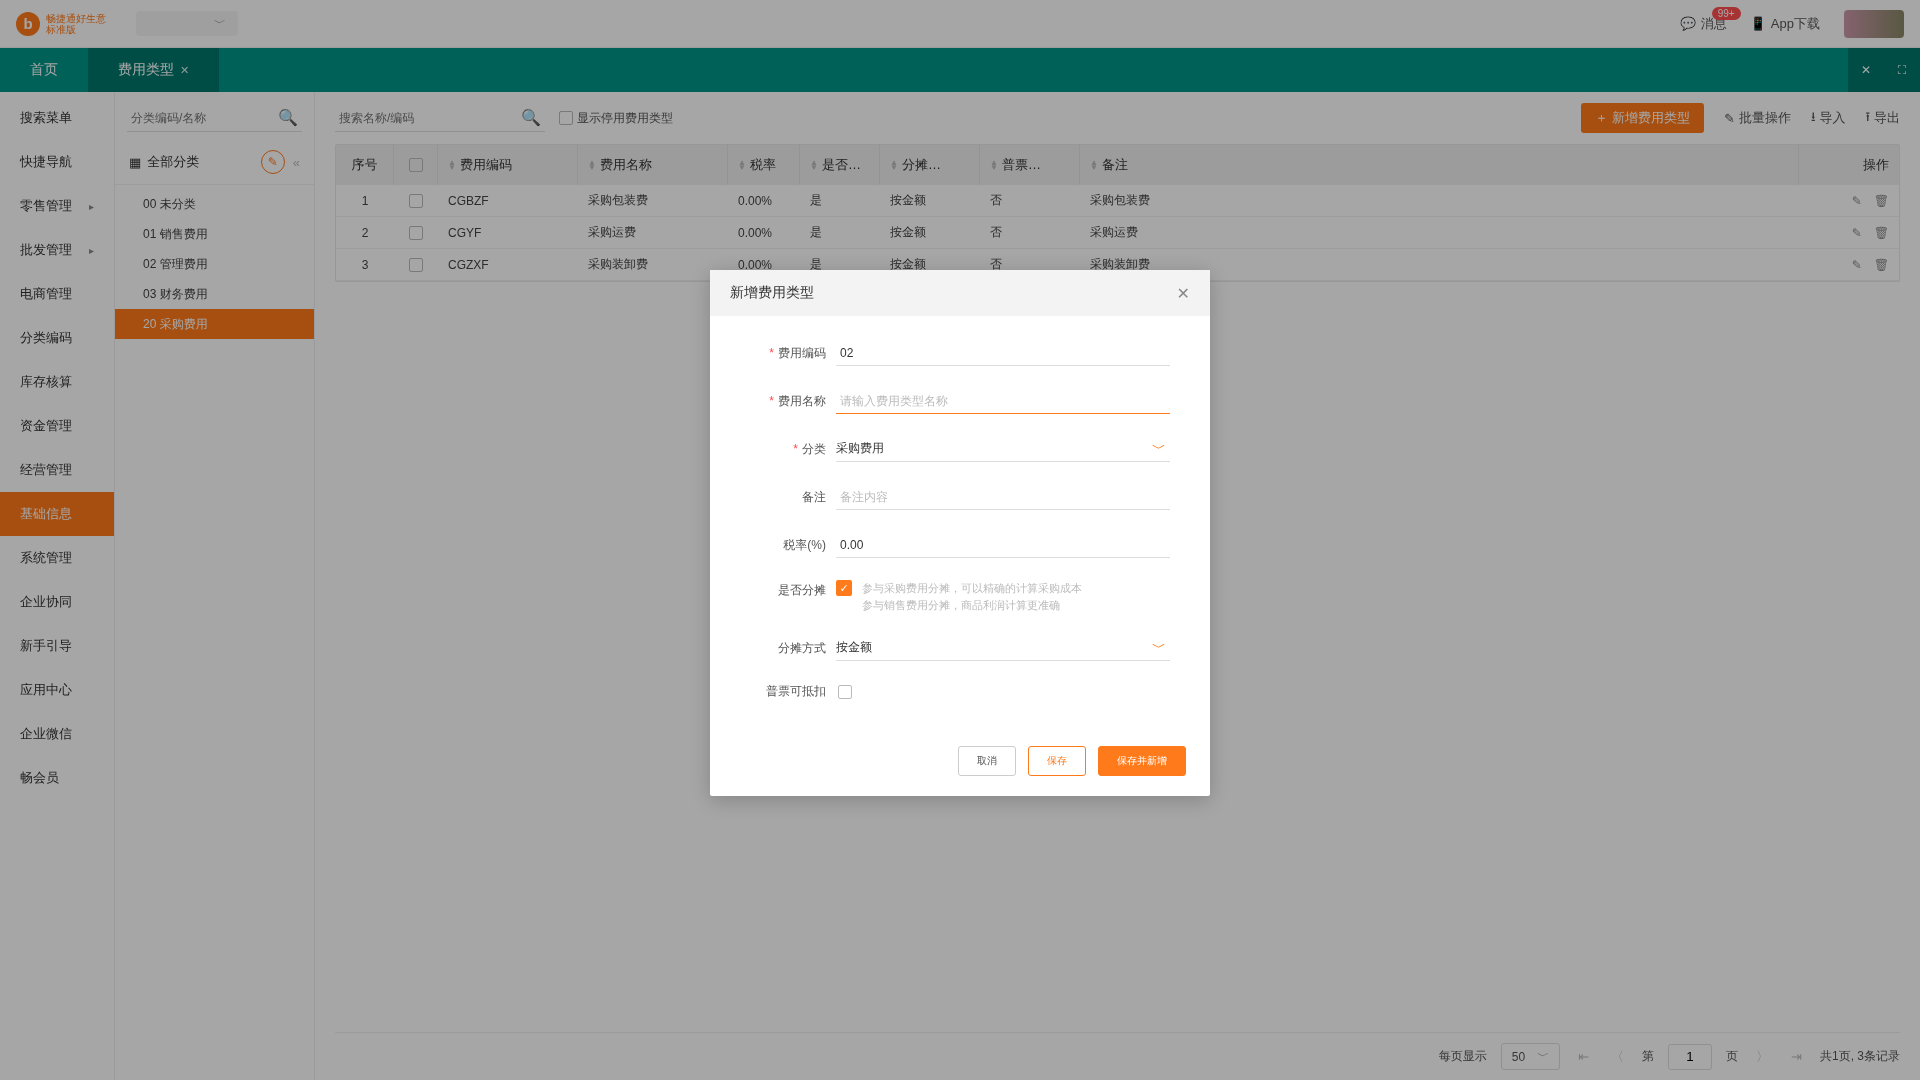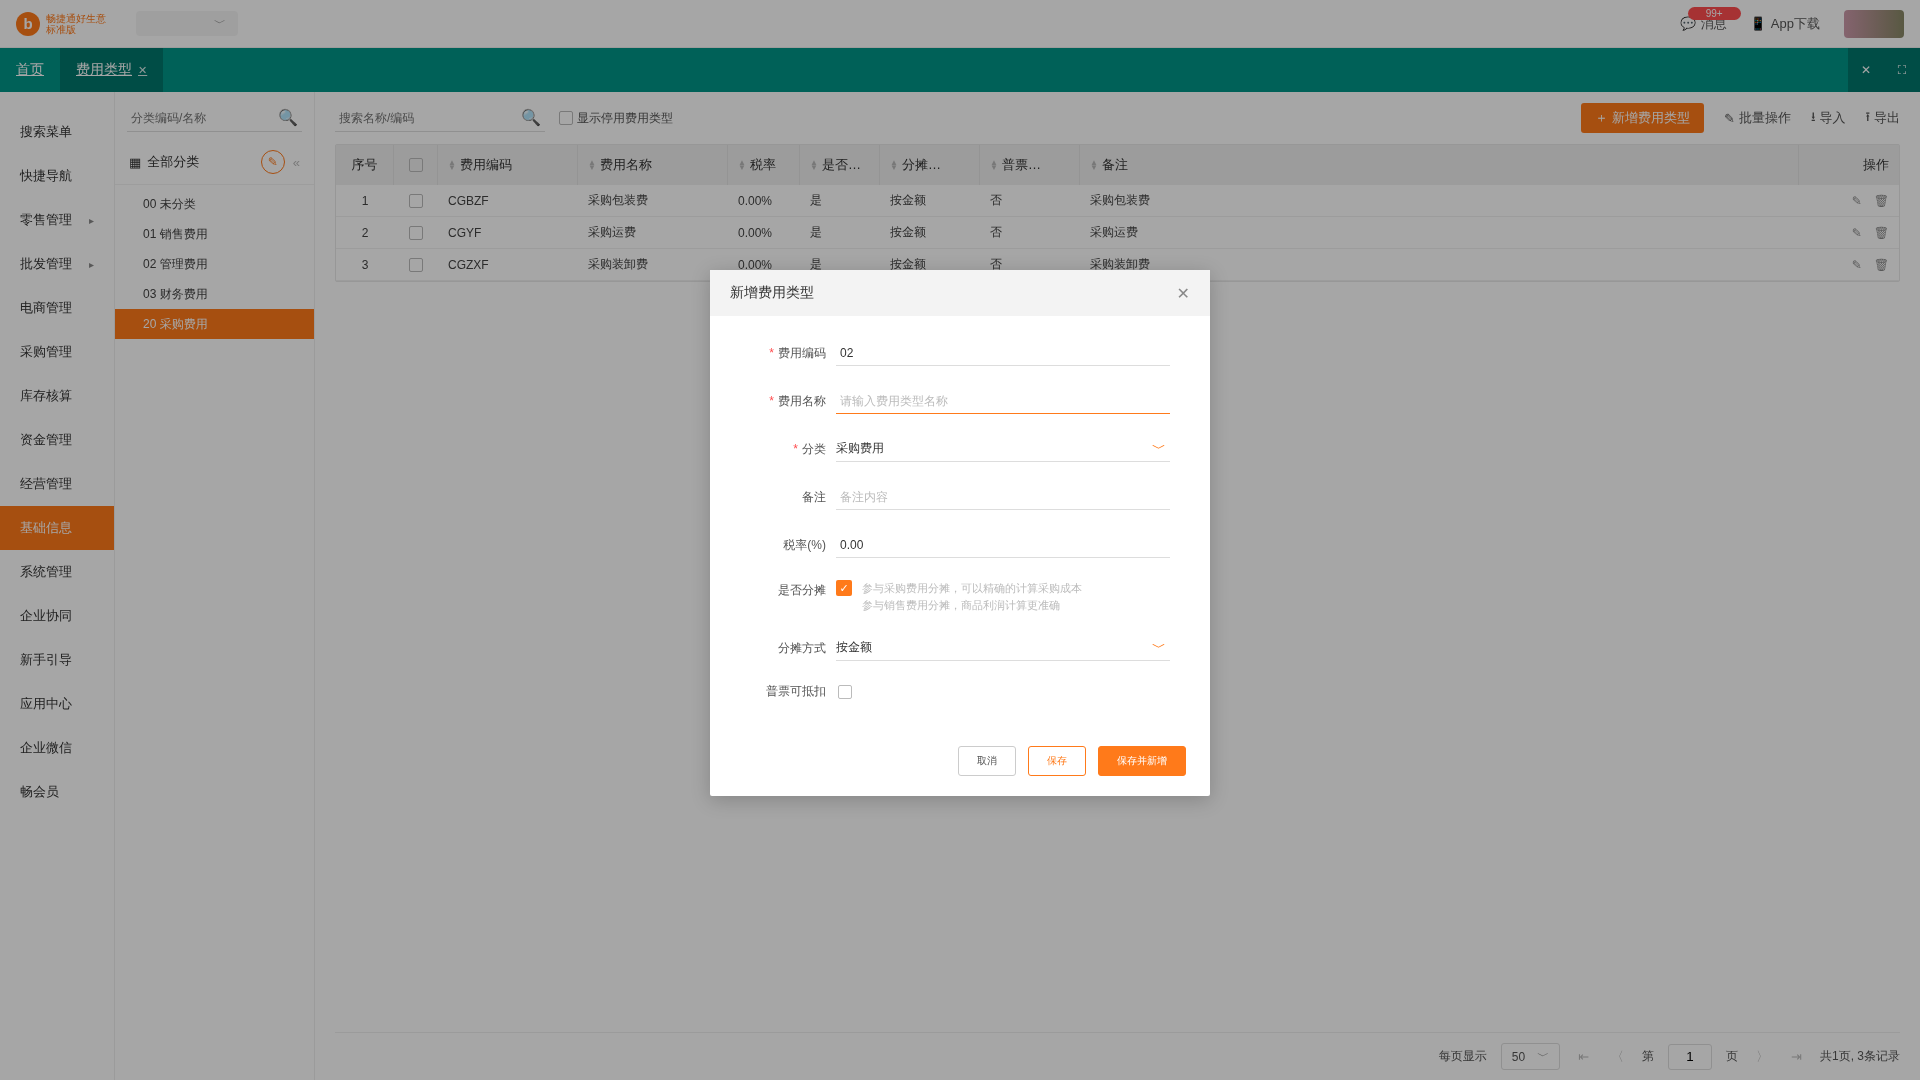--- a/index.html
+++ b/index.html
@@ -7,35 +7,35 @@
 
 
 .top-header { height: 48px; display: flex; align-items: center; padding: 0 16px; border-bottom: 1px solid #eee; }
 .logo { display: flex; align-items: center; gap: 6px; color: #ff7a1a; font-size: 13px; font-weight: 500; }
 .logo-b { width: 24px; height: 24px; background: #ff7a1a; border-radius: 50%; color: #fff; display: flex; align-items: center; justify-content: center; font-weight: bold; font-size: 15px; }
 .logo-text-small { font-size: 10px; color: #ff7a1a; line-height: 1.1; }
 .org-select { margin-left: 30px; display: flex; align-items: center; gap: 6px; padding: 4px 12px; border-radius: 4px; background: #f5f5f5; }
 .org-chev { color: #999; }
 .top-right { margin-left: auto; display: flex; align-items: center; gap: 24px; color: #555; font-size: 13px; }
 .top-item { display: flex; align-items: center; gap: 4px; position: relative; }
-.badge { background: #ff4d4f; color: #fff; border-radius: 10px; padding: 1px 18px; font-size: 10px; position: absolute; top: -8px; right: -14px; }
+.badge { background: #ff4d4f; color: #fff; border-radius: 10px; padding: 1px 6px; font-size: 10px; position: absolute; top: -8px; right: -14px; }
 .avatar { width: 60px; height: 28px; background: linear-gradient(90deg,#c9a 0%, #886 100%); border-radius: 4px; }
 
 
 .tab-bar { height: 44px; background: #009688; display: flex; align-items: stretch; color: #fff; }
-.tab { padding: 0 16px; display: flex; align-items: center; gap: 6px; font-size: 14px; cursor: pointer; text-decoration: underline; }
+.tab { padding: 0 30px; display: flex; align-items: center; gap: 6px; font-size: 14px; cursor: pointer; }
 .tab.home { }
 .tab.active { background: #00776c; }
 .tab-close { font-size: 11px; opacity: .85; }
 .tab-bar-actions { margin-left: auto; display: flex; align-items: center; }
 .tab-bar-btn { width: 36px; height: 44px; display: flex; align-items: center; justify-content: center; background: #00776c; }
 
 
 .main { display: flex; height: calc(1080px - 48px - 44px); }
-.side-nav { width: 115px; background: #fff; border-right: 1px solid #eee; padding-top: 18px; }
+.side-nav { width: 115px; background: #fff; border-right: 1px solid #eee; padding-top: 4px; }
 .side-item { height: 44px; display: flex; align-items: center; padding: 0 20px; color: #333; font-size: 13px; gap: 6px; position: relative; }
 .side-item .caret { margin-left: auto; color: #888; font-size: 10px; }
 .side-item.active { background: #ff7a1a; color: #fff; }
 
 .content { flex: 1; display: flex; flex-direction: column; }
 .content-body { display: flex; flex: 1; }
 
 
 .cat-panel { width: 200px; border-right: 1px solid #eee; display: flex; flex-direction: column; }
 .cat-search { margin: 12px 12px 8px; position: relative; }
@@ -170,21 +170,21 @@
         <span class="caret">▸</span>
       </div>
       <div class="side-item">
         <span>批发管理</span>
         <span class="caret">▸</span>
       </div>
       <div class="side-item">
         <span>电商管理</span>
       </div>
       <div class="side-item">
-        <span>采购管理</span>
+        <span>分类编码</span>
       </div>
       <div class="side-item">
         <span>库存核算</span>
       </div>
       <div class="side-item">
         <span>资金管理</span>
       </div>
       <div class="side-item">
         <span>经营管理</span>
       </div>

